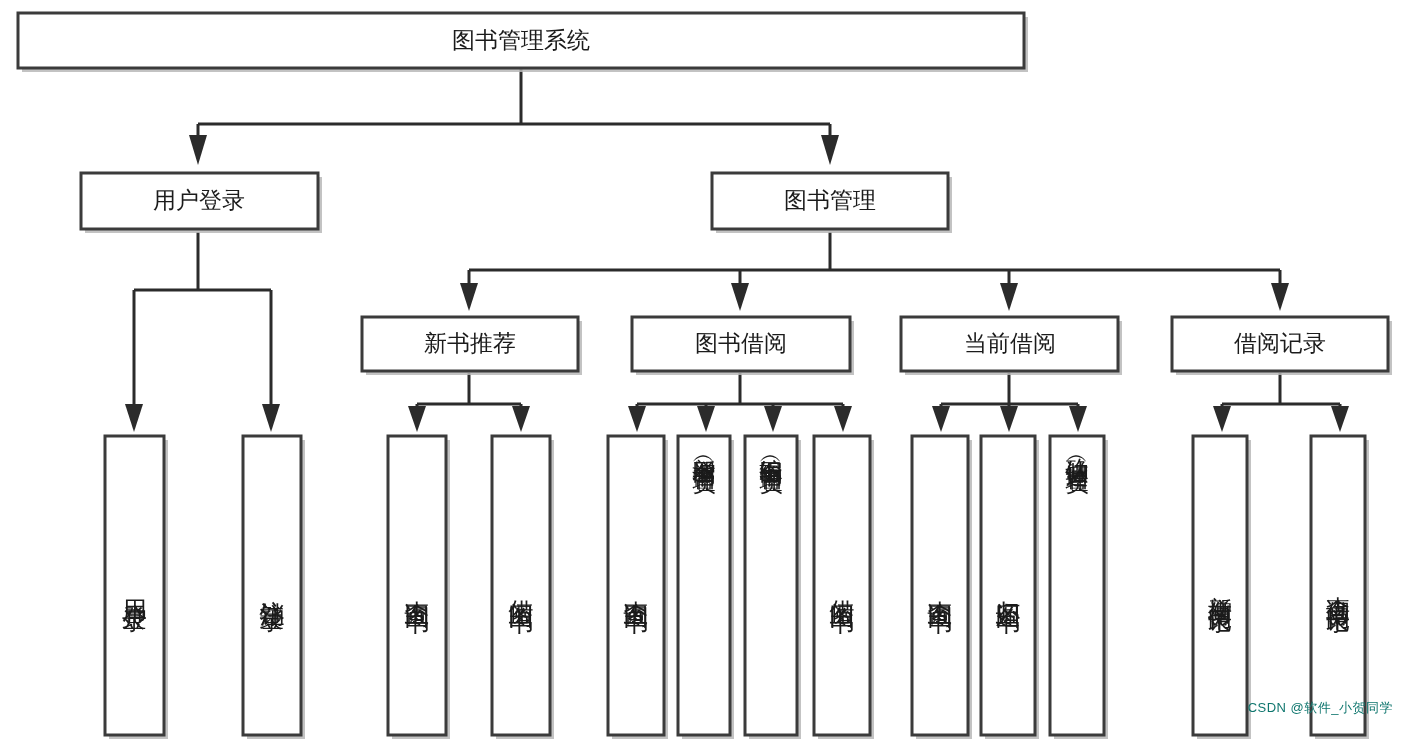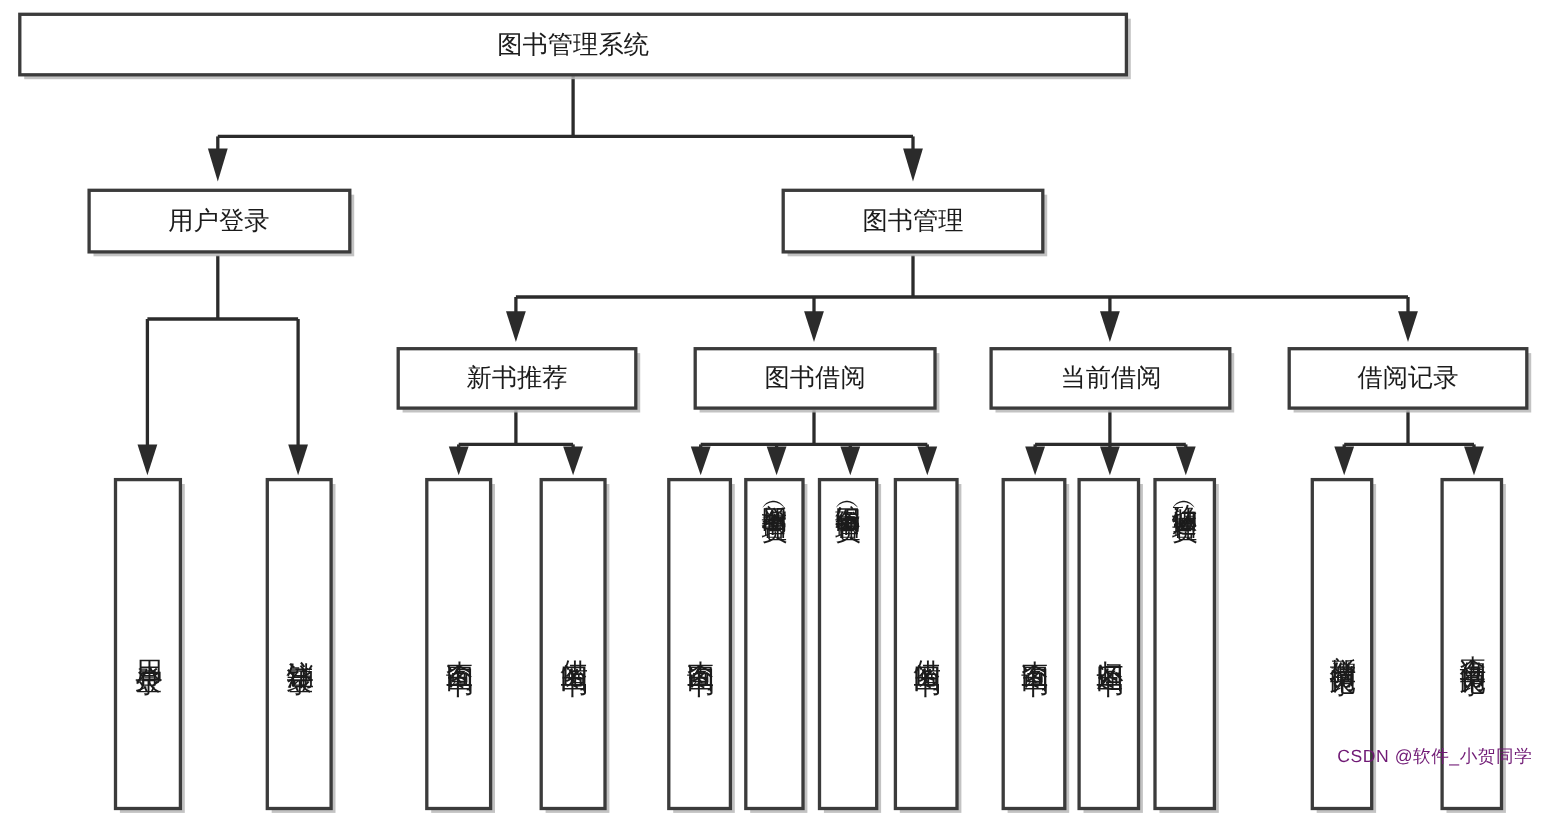--- a/index.html
+++ b/index.html
@@ -68,24 +68,24 @@
     font-size: 25px;
     line-height: 1.08;
     letter-spacing: 3px;
     color: #1b1b1b;
     white-space: nowrap;
     text-align: center;
   }
   .watermark {
     position: absolute;
     right: 12px;
-    bottom: 24px;
+    bottom: 6px;
     font-family: "Liberation Sans", "DejaVu Sans", sans-serif;
-    font-size: 16px;
-    color: #701a75;
+    font-size: 13px;
+    color: #0f766e;
     letter-spacing: 0.5px;
     white-space: nowrap;
     user-select: none;
   }
 </style>
 </head>
 <body>
 
 <div id="diagram-root">
 

